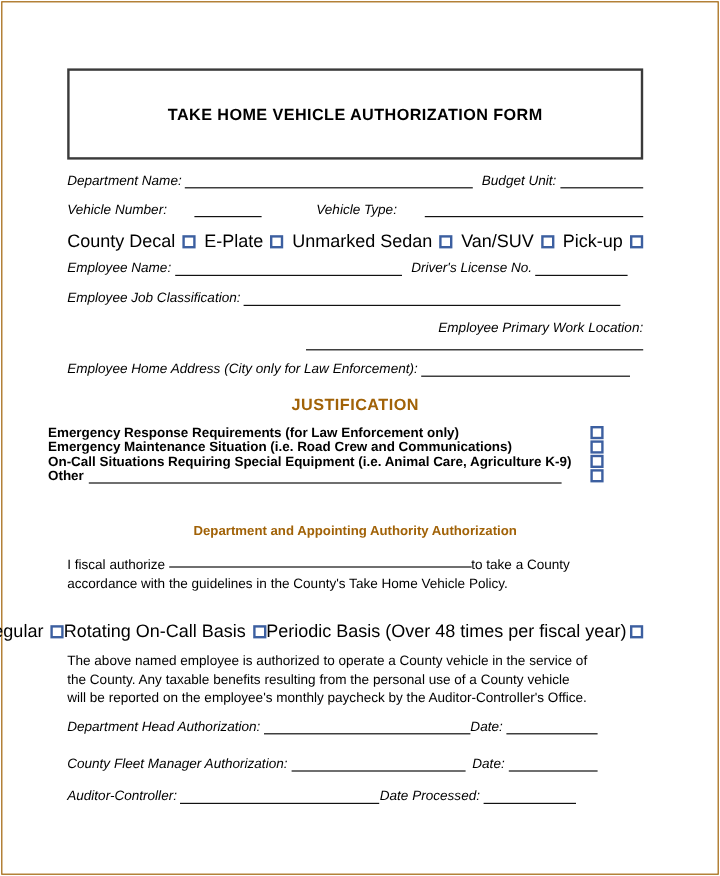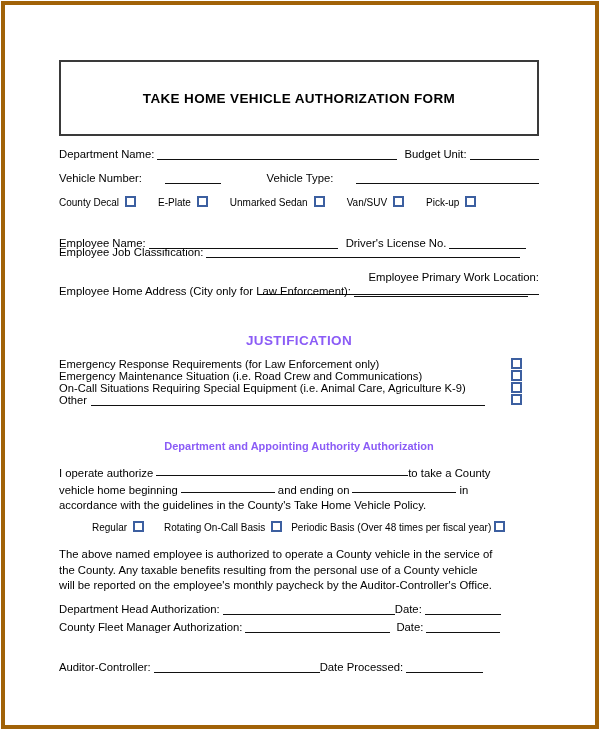--- a/index.html
+++ b/index.html
@@ -16,21 +16,21 @@
     position: relative;
     overflow: hidden;
   }
   #page {
     position: absolute;
     left: 1px;
     top: 1px;
     width: 598px;
     height: 728px;
     background: #ffffff;
-    border: 4px solid #a16207;
+    border: 1px solid #a16207;
   }
 
   
   .title-box {
     position: absolute;
     left: 54px;
     top: 55px;
     width: 480px;
     height: 76px;
     border: 2px solid #3a3a3a;
@@ -50,21 +50,21 @@
   .row {
     position: absolute;
     left: 54px;
     width: 480px;
     font-size: 11.3px;
     line-height: 13px;
     white-space: nowrap;
     display: flex;
     align-items: flex-end;
   }
-  .lbl { color: #000; }
+  .lbl { color: #000; font-style: italic; }
   .fill {
     display: inline-block;
     border-bottom: 1.6px solid #111;
     height: 11px;
     margin: 0 0 1px 3px;
   }
   .gap { display: inline-block; }
 
   
   .cb {
@@ -73,46 +73,48 @@
     height: 11px;
     border: 2px solid #3c5fa0;
     background: #ffffff;
     vertical-align: middle;
     margin-bottom: 1px;
   }
   .cbrow {
     position: absolute;
     left: 54px;
     width: 480px;
-    font-size: 10px;
+    font-size: 15px;
     white-space: nowrap;
     display: flex;
     align-items: center;
+    justify-content: flex-end;
   }
   .cbrow .item { display: flex; align-items: center; }
   .cbrow .item .cb { margin-left: 6px; }
 
   
   .heading {
     position: absolute;
     left: 54px;
     width: 480px;
     text-align: center;
     font-weight: bold;
-    color: #8b5cf6;
+    color: #a16207;
   }
   .heading.h1 { font-size: 13.5px; letter-spacing: 0.4px; }
   .heading.h2 { font-size: 11px; }
 
   
   .just-list {
     position: absolute;
-    left: 54px;
+    left: 38px;
     top: 353px;
     width: 480px;
+    font-weight: bold;
   }
   .just-line {
     position: relative;
     height: 12px;
     font-size: 11.2px;
     line-height: 12px;
     white-space: nowrap;
   }
   .just-line .cb {
     position: absolute;
@@ -184,39 +186,39 @@
       <span>Van/SUV</span>
       <span class="cb"></span>
     </span>
     <span class="gap" style="width:22px;"></span>
     <span class="item">
       <span>Pick-up</span>
       <span class="cb"></span>
     </span>
   </div>
 
-  <div class="row" style="top:216px;margin-top:16px;">
+  <div class="row" style="top:216px;">
     <span class="lbl">Employee Name:</span>
     <span class="fill" style="width:189px;"></span>
     <span class="gap" style="width:8px;"></span>
     <span class="lbl">Driver's License No.</span>
     <span class="fill" style="width:77px;"></span>
   </div>
 
   <div class="row" style="top:241px;">
     <span class="lbl">Employee Job Classification:</span>
     <span class="fill" style="width:314px;"></span>
   </div>
 
   <div class="row" style="top:266px;flex-direction:column;">
     <span class="lbl">Employee Primary Work Location:</span>
     <span class="fill" style="width:281px;"></span>
   </div>
 
-  <div class="row" style="top:280px;">
+  <div class="row" style="top:300px;">
     <span class="lbl">Employee Home Address (City only for Law Enforcement):</span>
     <span class="fill" style="width:174px;"></span>
   </div>
 
   <div class="heading h1" style="top:328px;">JUSTIFICATION</div>
 
   <div class="just-list">
     <div class="just-line">
       <span>Emergency Response Requirements (for Law Enforcement only)</span>
       <span class="cb"></span>
@@ -232,26 +234,21 @@
     <div class="just-line">
       <span>Other</span><span class="otherfill"></span>
       <span class="cb"></span>
     </div>
   </div>
 
   <div class="heading h2" style="top:435px;">Department and Appointing Authority Authorization</div>
 
   <div class="para" style="top:460px;">
     <div class="pline">
-      <span>I operate authorize</span><span class="fill" style="width:252px;"></span><span>to take a County</span>
-    </div>
-    <div class="pline">
-      <span>vehicle home beginning</span><span class="fill" style="width:94px;"></span>
-      <span>and ending on</span><span class="fill" style="width:104px;"></span>
-      <span>in</span>
+      <span>I fiscal authorize</span><span class="fill" style="width:252px;"></span><span>to take a County</span>
     </div>
     <div class="pline">accordance with the guidelines in the County's Take Home Vehicle Policy.</div>
   </div>
 
   <div class="cbrow" style="top:516px;padding-left:33px;">
     <span class="item">
       <span>Regular</span>
       <span class="cb"></span>
     </span>
     <span class="gap" style="width:20px;"></span>
@@ -272,21 +269,21 @@
     <div class="pline">will be reported on the employee's monthly paycheck by the Auditor-Controller's Office.</div>
   </div>
 
   <div class="row" style="top:598px;">
     <span class="lbl">Department Head Authorization:</span>
     <span class="fill" style="width:172px;"></span>
     <span class="lbl">Date:</span>
     <span class="fill" style="width:76px;"></span>
   </div>
 
-  <div class="row" style="top:616px;align-items:flex-end;">
+  <div class="row" style="top:629px;align-items:flex-end;">
     <span class="lbl">County Fleet Manager Authorization:</span>
     <span class="fill" style="width:145px;"></span>
     <span class="gap" style="width:6px;"></span>
     <span class="lbl">Date:</span>
     <span class="fill" style="width:74px;"></span>
   </div>
 
   <div class="row" style="top:656px;">
     <span class="lbl">Auditor-Controller:</span>
     <span class="fill" style="width:166px;"></span>

